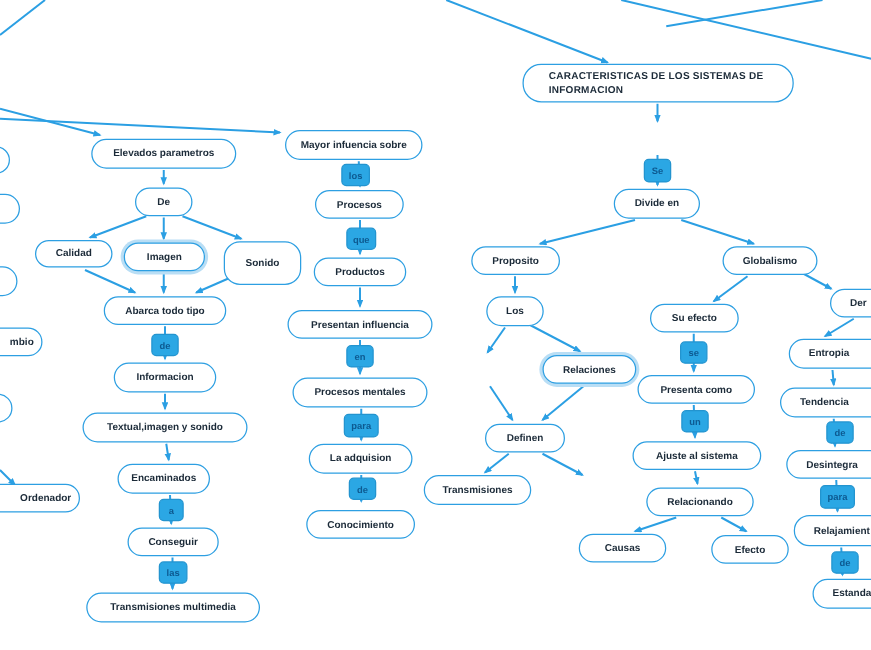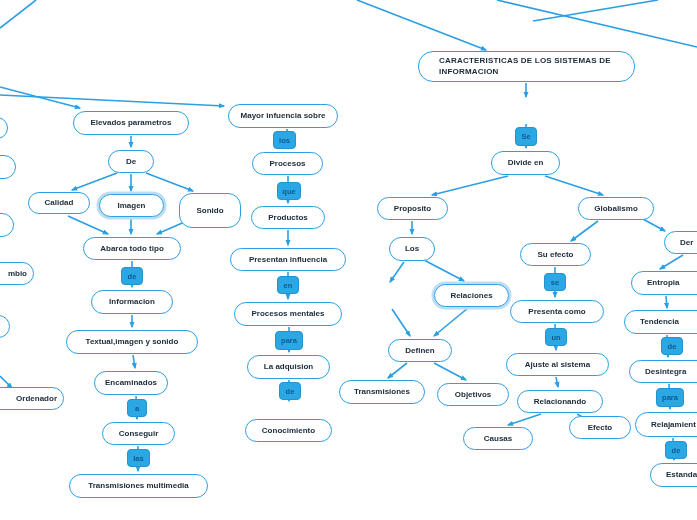--- a/index.html
+++ b/index.html
@@ -94,24 +94,23 @@
     <div class="node" style="left: 491px; top: 151px; width: 69px; height: 24px;">Divide en</div>
     <div class="node" style="left: 377px; top: 197px; width: 71px; height: 23px;">Proposito</div>
     <div class="node" style="left: 578px; top: 197px; width: 76px; height: 23px;">Globalismo</div>
     <div class="node" style="left: 389px; top: 237px; width: 46px; height: 24px;">Los</div>
     <div class="node" style="left: 520px; top: 243px; width: 71px; height: 23px;">Su efecto</div>
     <div class="node highlight" style="left: 434px; top: 284px; width: 75px; height: 23px;">Relaciones</div>
     <div class="node" style="left: 510px; top: 300px; width: 94px; height: 23px;">Presenta como</div>
     <div class="node" style="left: 388px; top: 339px; width: 64px; height: 23px;">Definen</div>
     <div class="node" style="left: 506px; top: 353px; width: 103px; height: 23px;">Ajuste al sistema</div>
     <div class="node" style="left: 339px; top: 380px; width: 86px; height: 24px;">Transmisiones</div>
-    <div class="node" style="left: 437px; top: 383px; width: 72px; height: 23px;">Objetivos</div>
     <div class="node" style="left: 517px; top: 390px; width: 86px; height: 23px;">Relacionando</div>
     <div class="node" style="left: 463px; top: 427px; width: 70px; height: 23px;">Causas</div>
-    <div class="node" style="left: 569px; top: 416px; width: 62px; height: 23px;">Efecto</div>
+    <div class="node" style="left: 569px; top: 428px; width: 62px; height: 23px;">Efecto</div>
     <div class="node" style="left: 73px; top: 111px; width: 116px; height: 24px;">Elevados parametros</div>
     <div class="node" style="left: 108px; top: 150px; width: 46px; height: 23px;">De</div>
     <div class="node" style="left: 28px; top: 192px; width: 62px; height: 22px;">Calidad</div>
     <div class="node highlight" style="left: 99px; top: 194px; width: 65px; height: 23px;">Imagen</div>
     <div class="node" style="left: 179px; top: 193px; width: 62px; height: 35px;">Sonido</div>
     <div class="node" style="left: 83px; top: 237px; width: 98px; height: 23px;">Abarca todo tipo</div>
     <div class="node" style="left: 91px; top: 290px; width: 82px; height: 24px;">Informacion</div>
     <div class="node" style="left: 66px; top: 330px; width: 132px; height: 24px;">Textual,imagen y sonido</div>
     <div class="node" style="left: 94px; top: 371px; width: 74px; height: 24px;">Encaminados</div>
     <div class="node" style="left: 102px; top: 422px; width: 73px; height: 23px;">Conseguir</div>
@@ -121,21 +120,21 @@
     <div class="node" style="left: -32px; top: 213px; width: 46px; height: 24px;"></div>
     <div class="node cut-left" style="left: -55px; top: 262px; width: 89px; height: 23px;">mbio</div>
     <div class="node" style="left: -38px; top: 315px; width: 48px; height: 23px;"></div>
     <div class="node cut-left" style="left: -28px; top: 387px; width: 92px; height: 23px;">Ordenador</div>
     <div class="node" style="left: 228px; top: 104px; width: 110px; height: 24px;">Mayor infuencia sobre</div>
     <div class="node" style="left: 252px; top: 152px; width: 71px; height: 23px;">Procesos</div>
     <div class="node" style="left: 251px; top: 206px; width: 74px; height: 23px;">Productos</div>
     <div class="node" style="left: 234px; top: 302px; width: 108px; height: 24px;">Procesos mentales</div>
     <div class="node" style="left: 230px; top: 248px; width: 116px; height: 23px;">Presentan influencia</div>
     <div class="node" style="left: 247px; top: 355px; width: 83px; height: 24px;">La adquision</div>
-    <div class="node" style="left: 245px; top: 419px; width: 87px; height: 23px;">Conocimiento</div>
+    <div class="node" style="left: 245px; top: 408px; width: 87px; height: 23px;">Conocimiento</div>
     <div class="node cut-right" style="left: 664px; top: 231px; width: 66px; height: 23px;">Der</div>
     <div class="node cut-right" style="left: 631px; top: 271px; width: 86px; height: 24px;">Entropia</div>
     <div class="node cut-right" style="left: 624px; top: 310px; width: 92px; height: 24px;">Tendencia</div>
     <div class="node cut-right" style="left: 629px; top: 360px; width: 90px; height: 23px;">Desintegra</div>
     <div class="node cut-right" style="left: 635px; top: 412px; width: 92px; height: 25px;">Relajamient</div>
     <div class="node cut-right" style="left: 650px; top: 463px; width: 80px; height: 24px;">Estandare</div>
     <div class="connector" style="left: 121px; top: 267px; width: 22px; height: 18px;">de</div>
     <div class="connector" style="left: 127px; top: 399px; width: 20px; height: 18px;">a</div>
     <div class="connector" style="left: 127px; top: 449px; width: 23px; height: 18px;">las</div>
     <div class="connector" style="left: 273px; top: 131px; width: 23px; height: 18px;">los</div>

